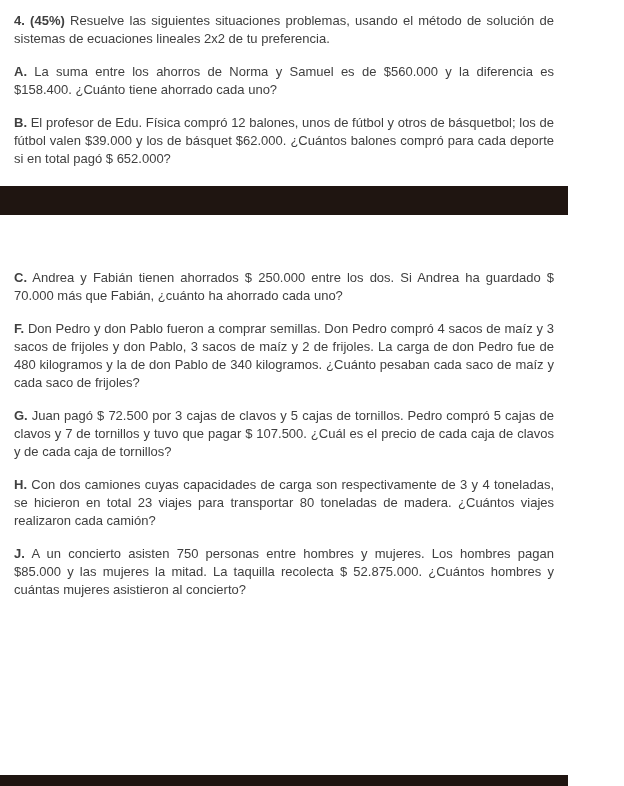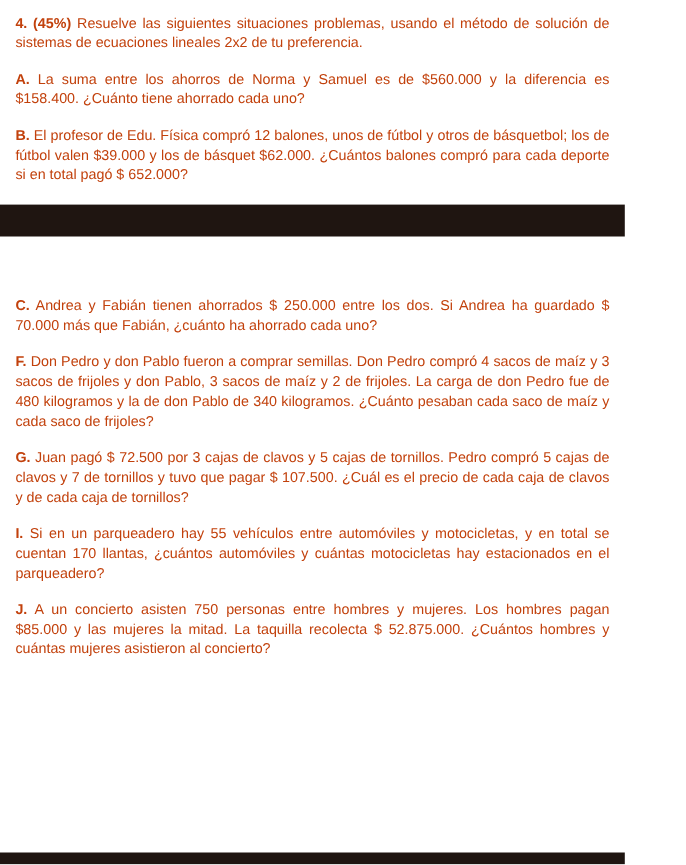--- a/index.html
+++ b/index.html
@@ -9,21 +9,21 @@
   }
   .page {
     position: relative;
     width: 568px;
     height: 786px;
     background: #ffffff;
     overflow: hidden;
     font-family: "Liberation Sans", "DejaVu Sans", sans-serif;
     font-size: 13px;
     line-height: 18px;
-    color: #c2410c;
+    color: #404040;
   }
   .content {
     padding: 12px 14px 0 14px;
   }
   p.para {
     margin: 0 0 15px 0;
     text-align: justify;
   }
   p.para .lbl {
     font-weight: bold;
@@ -67,21 +67,21 @@
     <div class="spacer"></div>
 
     <p class="para"><b class="lbl">C.</b> <span>Andrea y Fabián tienen ahorrados $ 250.000 entre los dos. Si Andrea ha guardado $ 70.000 más que Fabián, ¿cuánto ha ahorrado cada uno?</span></p>
 
 
 
     <p class="para"><b class="lbl">F.</b> <span>Don Pedro y don Pablo fueron a comprar semillas. Don Pedro compró 4 sacos de maíz y 3 sacos de frijoles y don Pablo, 3 sacos de maíz y 2 de frijoles. La carga de don Pedro fue de 480 kilogramos y la de don Pablo de 340 kilogramos. ¿Cuánto pesaban cada saco de maíz y cada saco de frijoles?</span></p>
 
     <p class="para"><b class="lbl">G.</b> <span>Juan pagó $ 72.500 por 3 cajas de clavos y 5 cajas de tornillos. Pedro compró 5 cajas de clavos y 7 de tornillos y tuvo que pagar $ 107.500. ¿Cuál es el precio de cada caja de clavos y de cada caja de tornillos?</span></p>
 
+    <p class="para"><b class="lbl">H.</b> <span>Con dos camiones cuyas capacidades de carga son respectivamente de 3 y 4 toneladas, se hicieron en total 23 viajes para transportar 80 toneladas de madera. ¿Cuántos viajes realizaron cada camión?</span></p>
 
-    <p class="para"><b class="lbl">I.</b> <span>Si en un parqueadero hay 55 vehículos entre automóviles y motocicletas, y en total se cuentan 170 llantas, ¿cuántos automóviles y cuántas motocicletas hay estacionados en el parqueadero?</span></p>
 
     <p class="para"><b class="lbl">J.</b> <span>A un concierto asisten 750 personas entre hombres y mujeres. Los hombres pagan $85.000 y las mujeres la mitad. La taquilla recolecta $ 52.875.000. ¿Cuántos hombres y cuántas mujeres asistieron al concierto?</span></p>
 
   </div>
 
   <div class="band-bottom" style="background: rgb(31, 21, 17);"></div>
 </div>
 
 </body></html>

